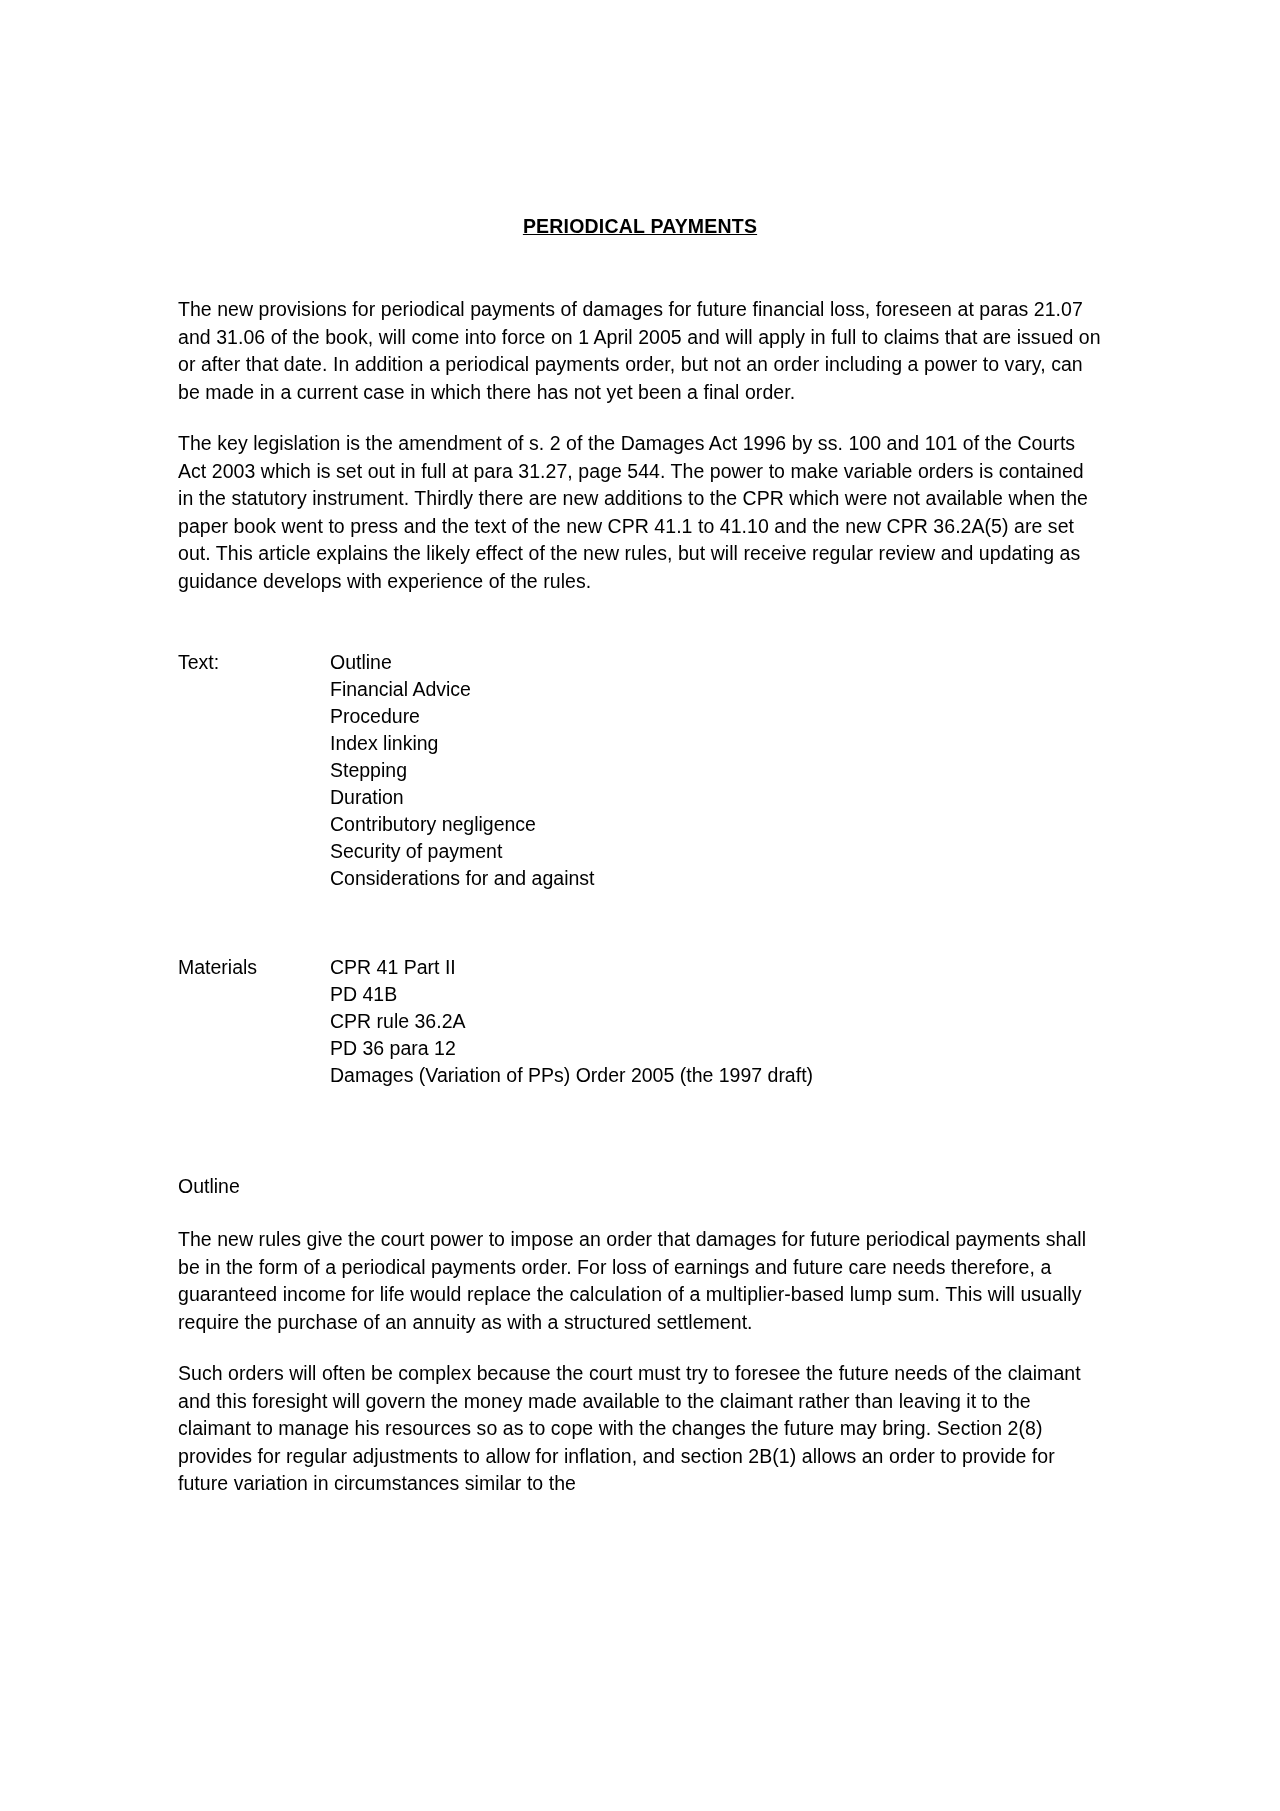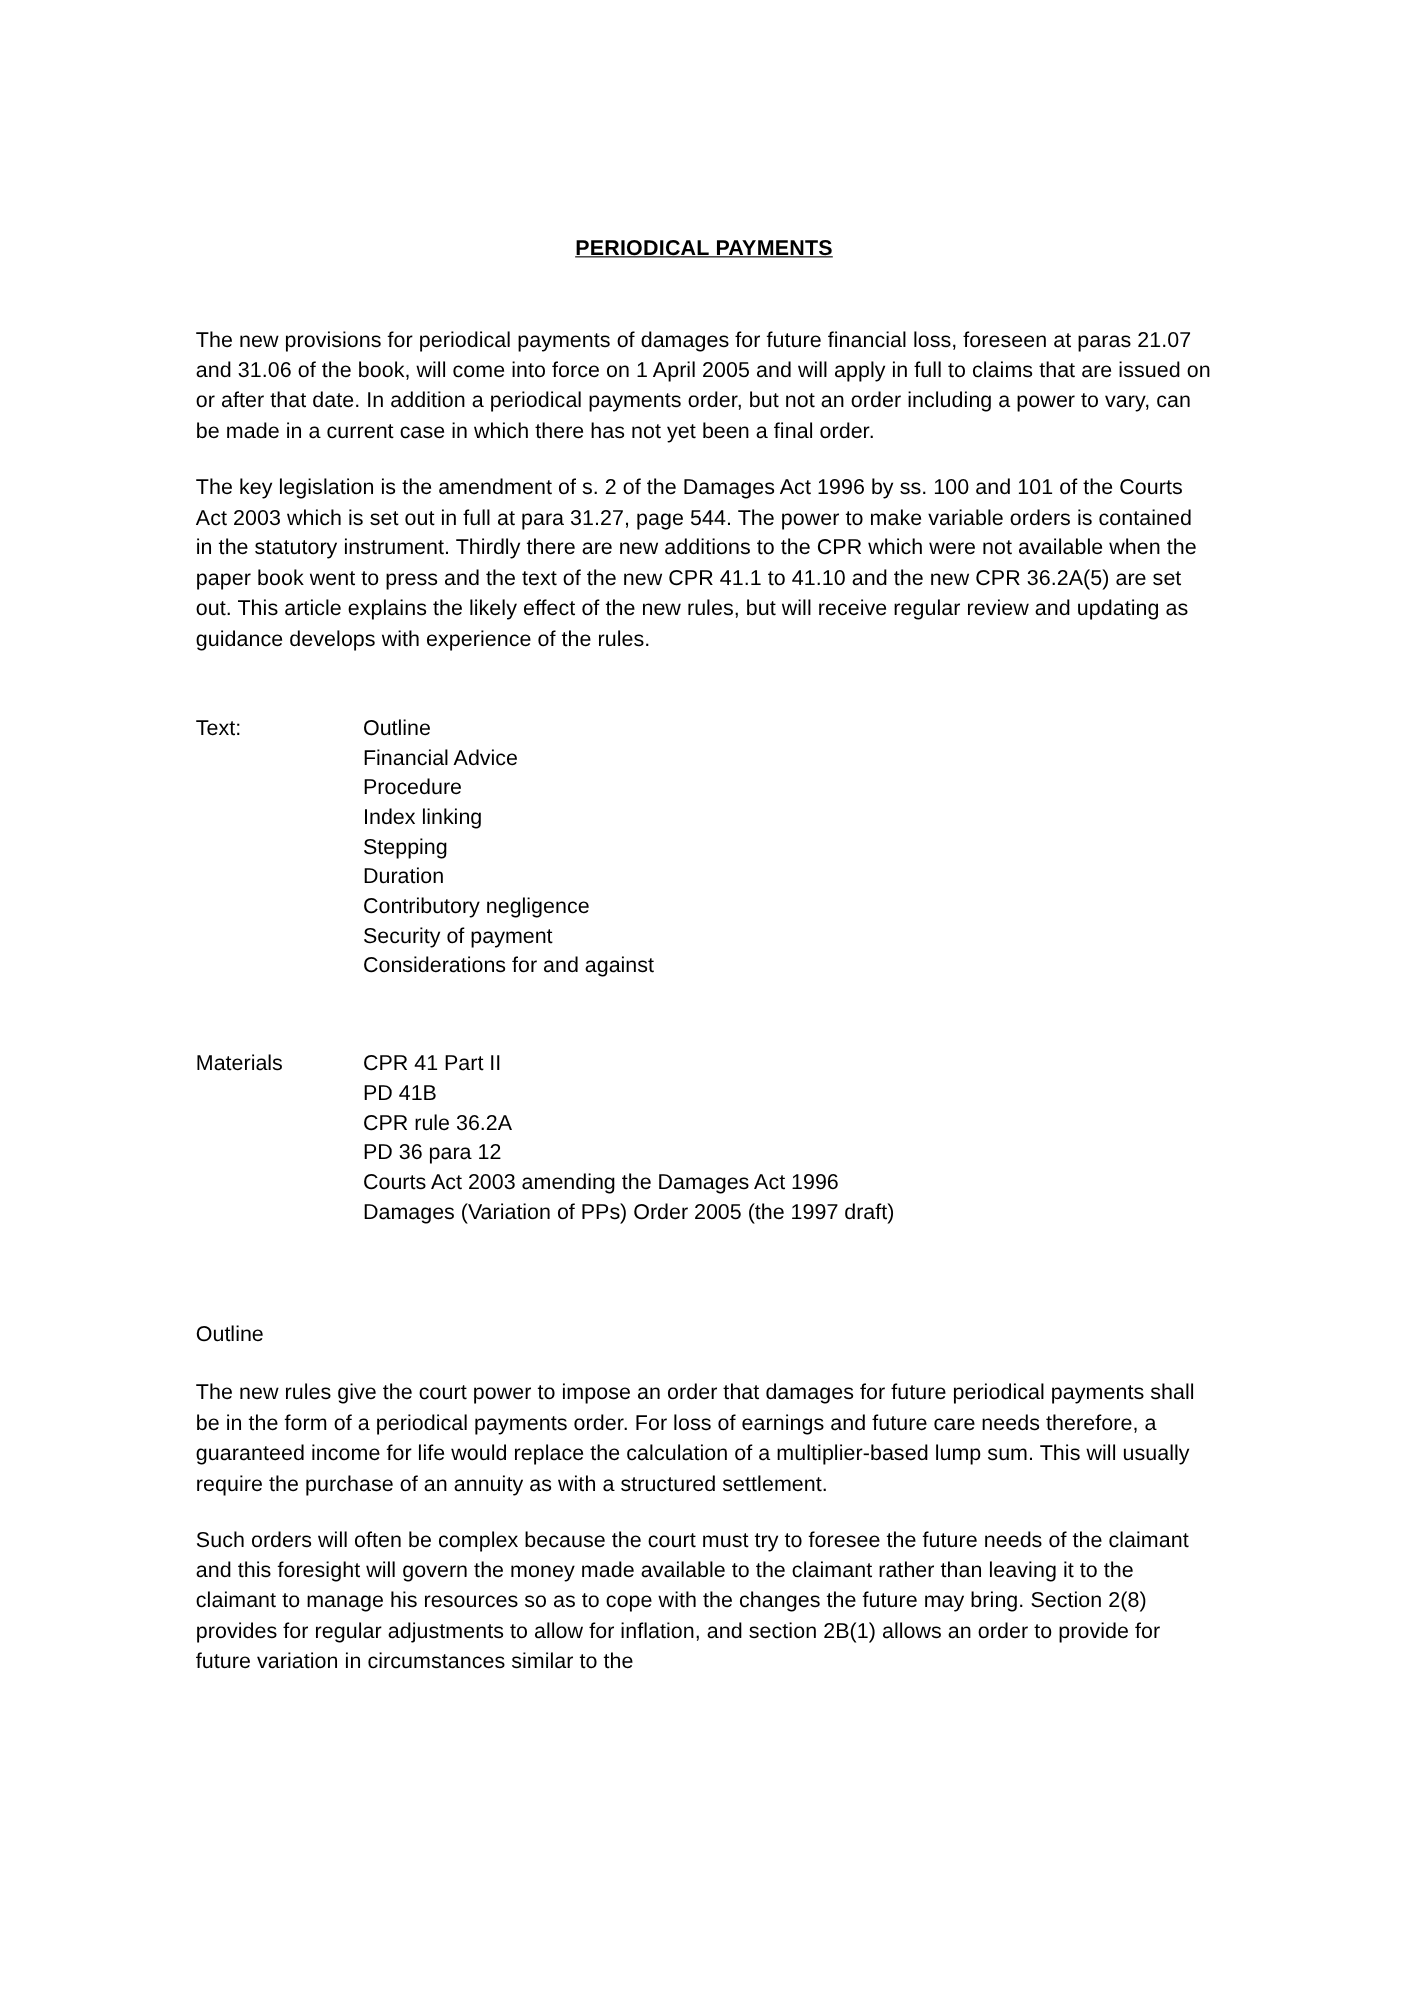--- a/index.html
+++ b/index.html
@@ -99,21 +99,20 @@
 
     <div class="spacer-xl"></div>
 
     <div class="list-block">
       <div class="list-label">Materials</div>
       <div class="list-items">
         <div>CPR 41 Part II</div>
         <div>PD 41B</div>
         <div>CPR rule 36.2A</div>
         <div>PD 36 para 12</div>
-        <div>Courts Act 2003 amending the Damages Act 1996</div>
         <div>Damages (Variation of PPs) Order 2005 (the 1997 draft)</div>
       </div>
     </div>
 
     <div style="height:84px"></div>
 
     <div class="section-head">Outline</div>
 
     <p class="para">The new rules give the court power to impose an order that damages for future periodical payments shall be in the form of a periodical payments order.  For loss of earnings and future care needs therefore, a guaranteed income for life would replace the calculation of a multiplier-based lump sum.  This will usually require the purchase of an annuity as with a structured settlement.</p>
 

